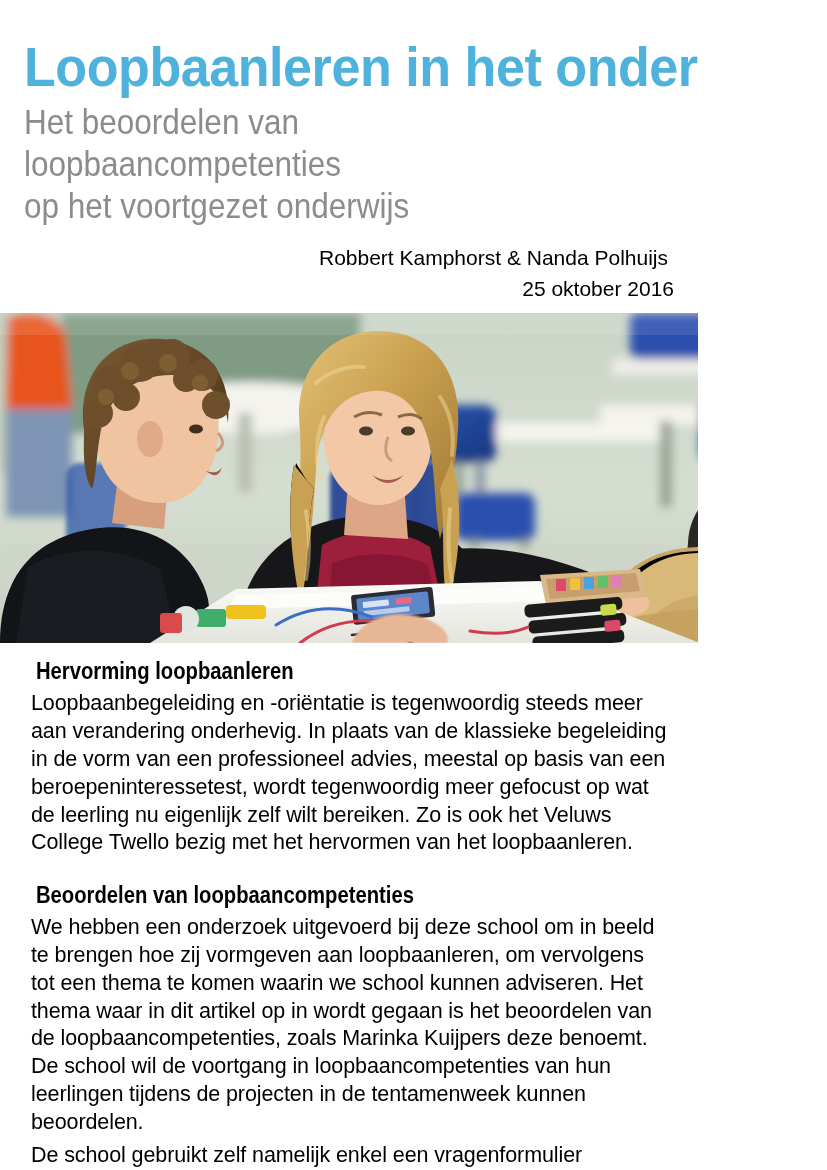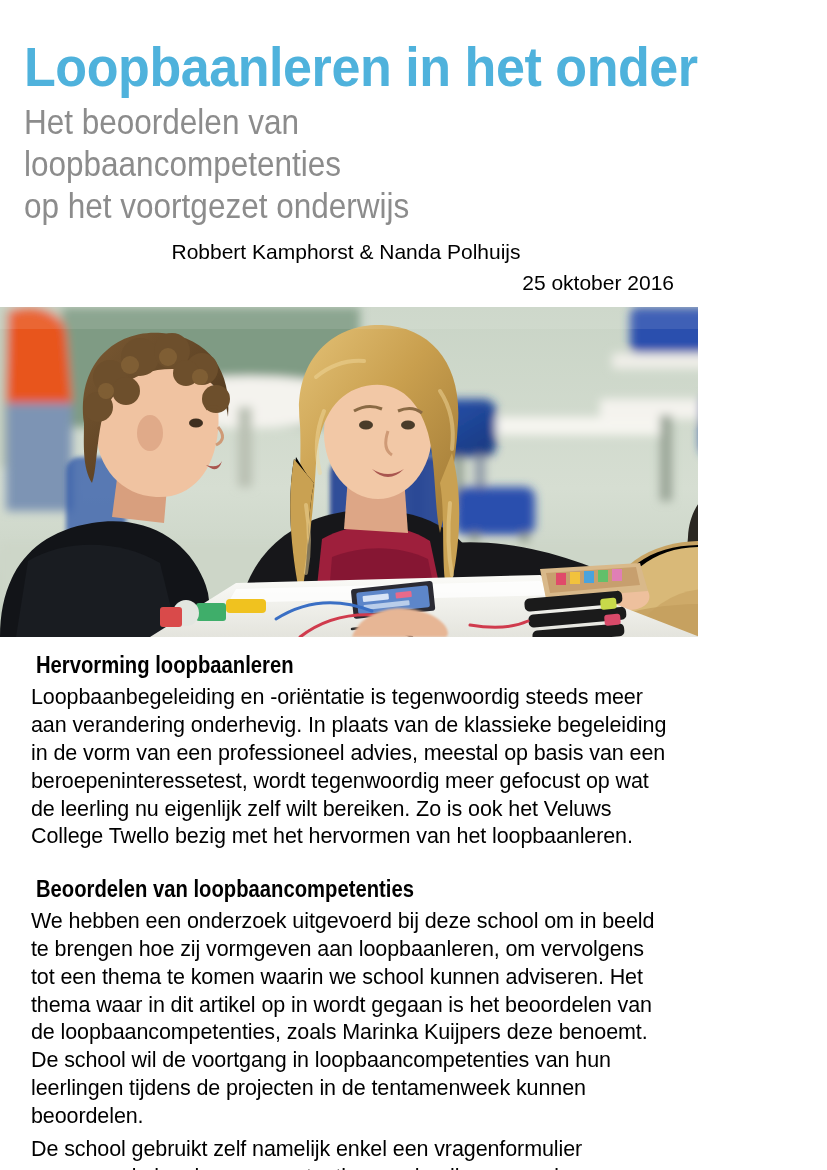--- a/index.html
+++ b/index.html
@@ -43,22 +43,22 @@
     font-family: "Liberation Sans Narrow", "Liberation Sans", sans-serif;
     font-weight: normal;
     font-size: 35px;
     line-height: 1.20;
     color: #8C8C8C;
     margin: 6px 0 0 0;
     transform: scaleX(0.90);
     transform-origin: left center;
   }
   .byline-row {
-    margin-top: 12px;
-    text-align: center;
+    margin-top: 18px;
+    text-align: right;
     padding-right: 6px;
   }
   .authors {
     font-size: 21px;
     color: #000000;
     line-height: 1.2;
   }
   .date-row {
     margin-top: 6px;
     text-align: right;

